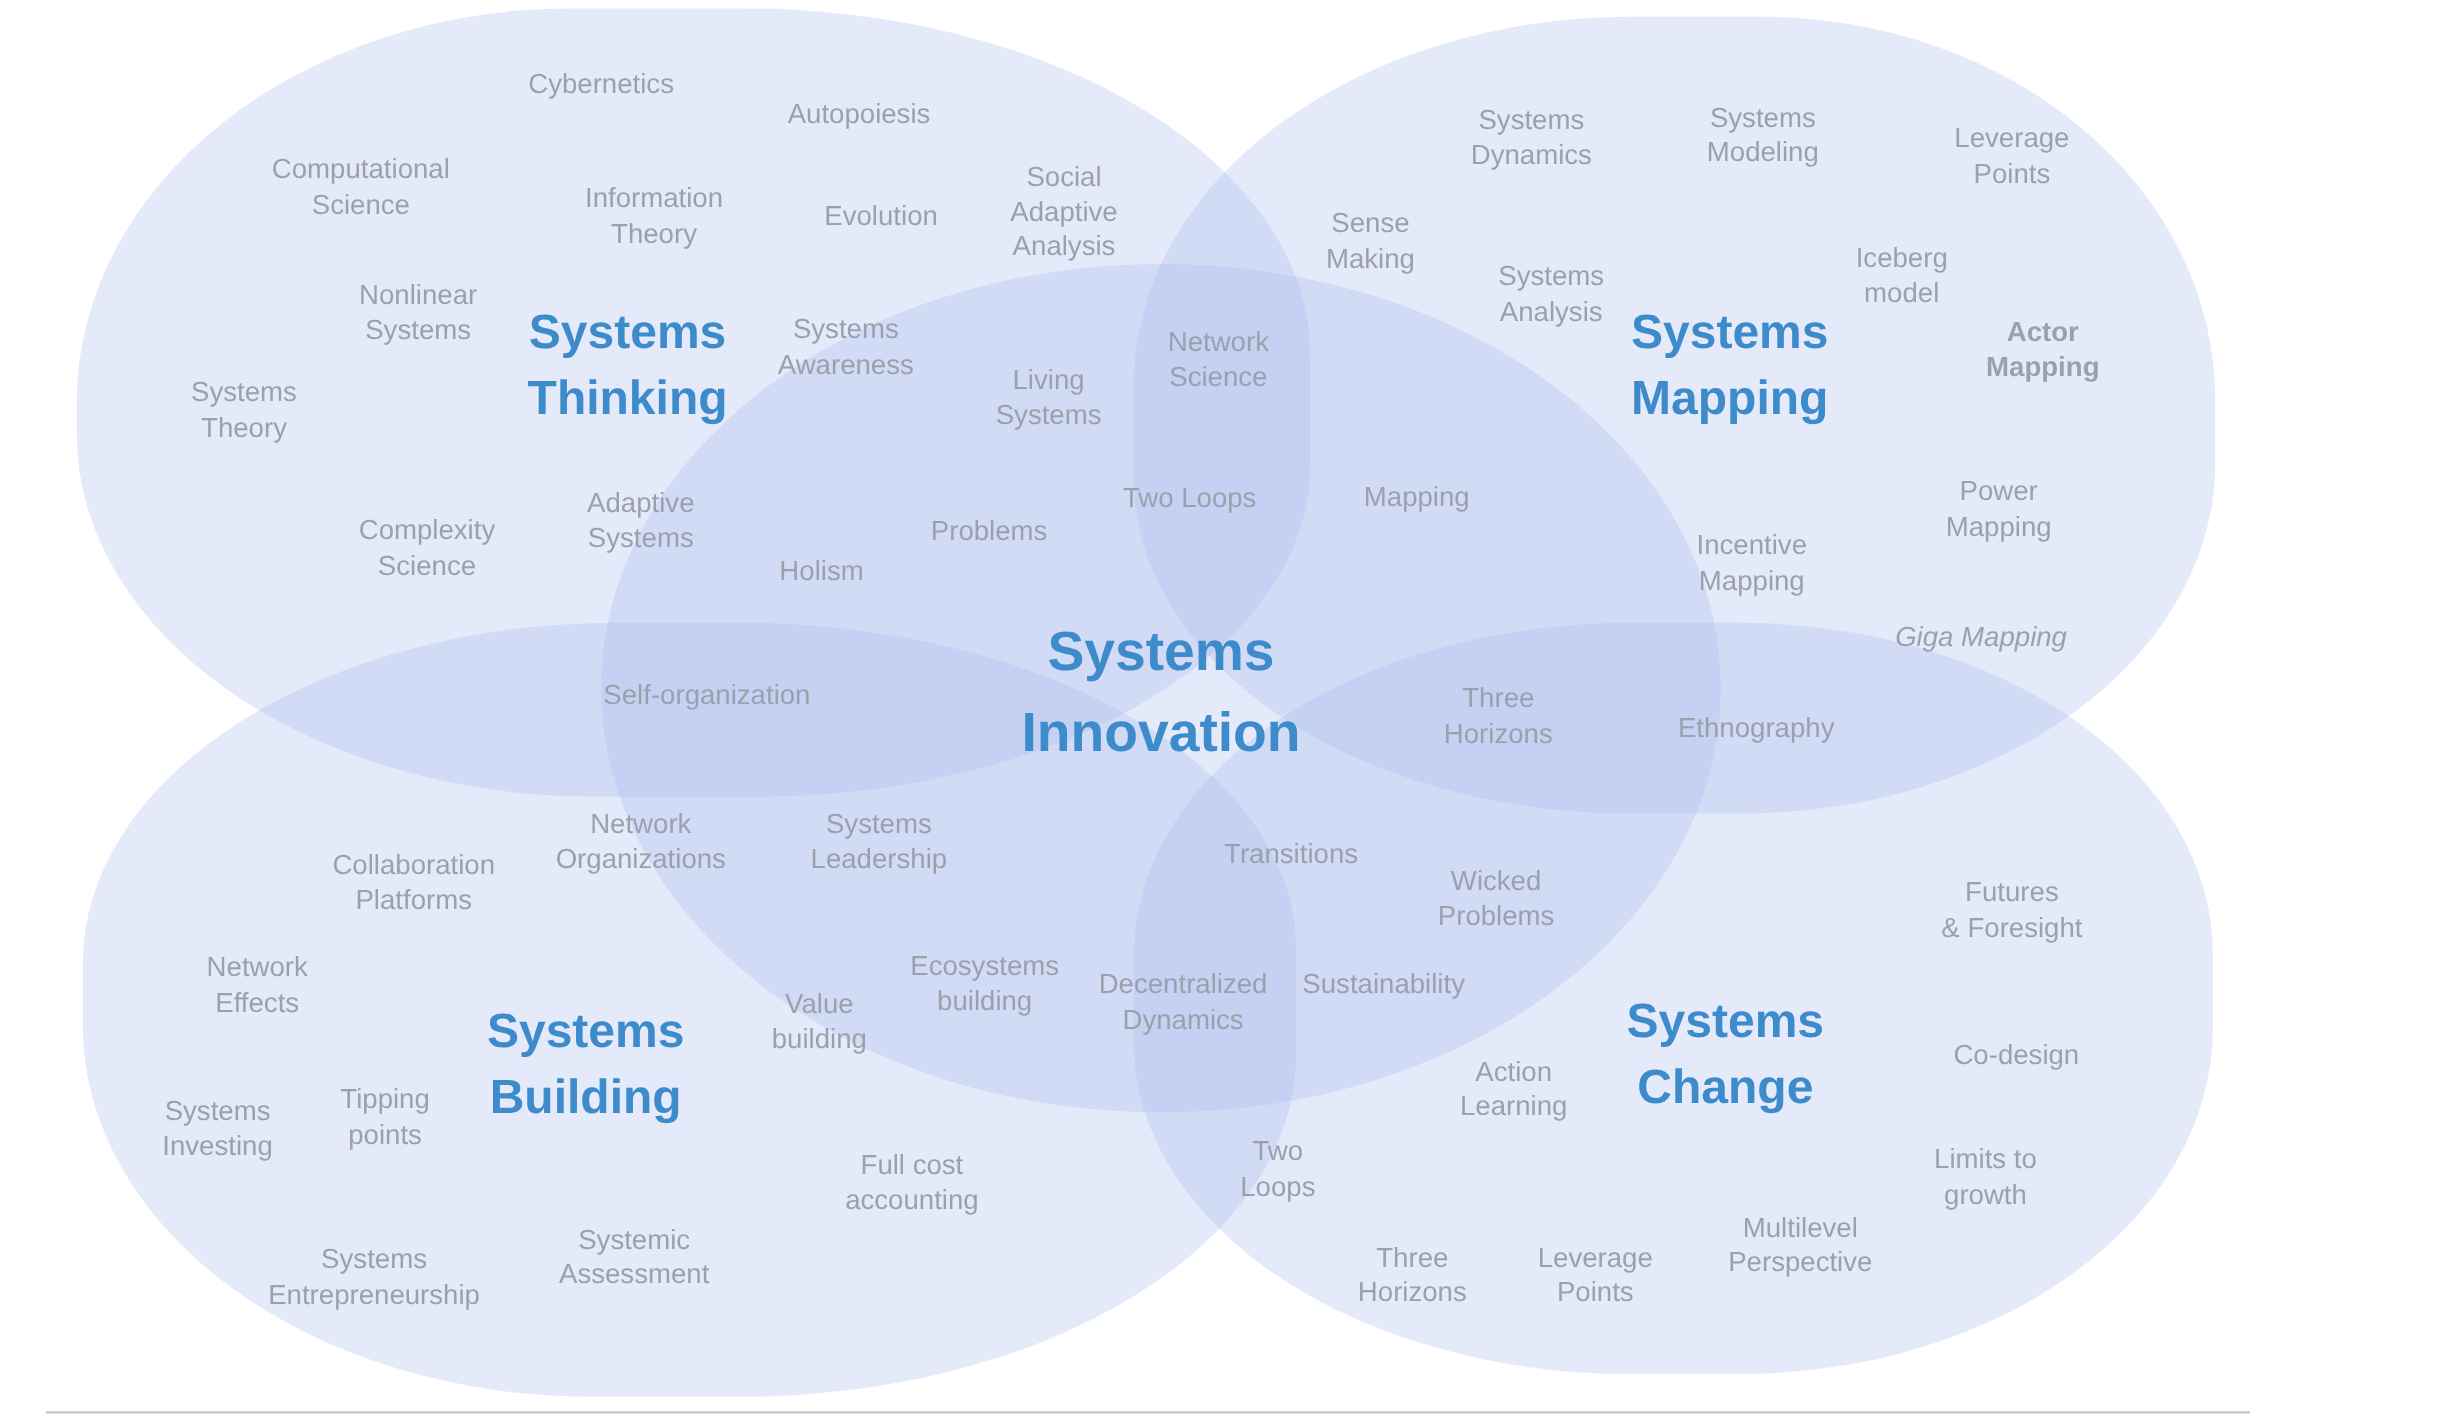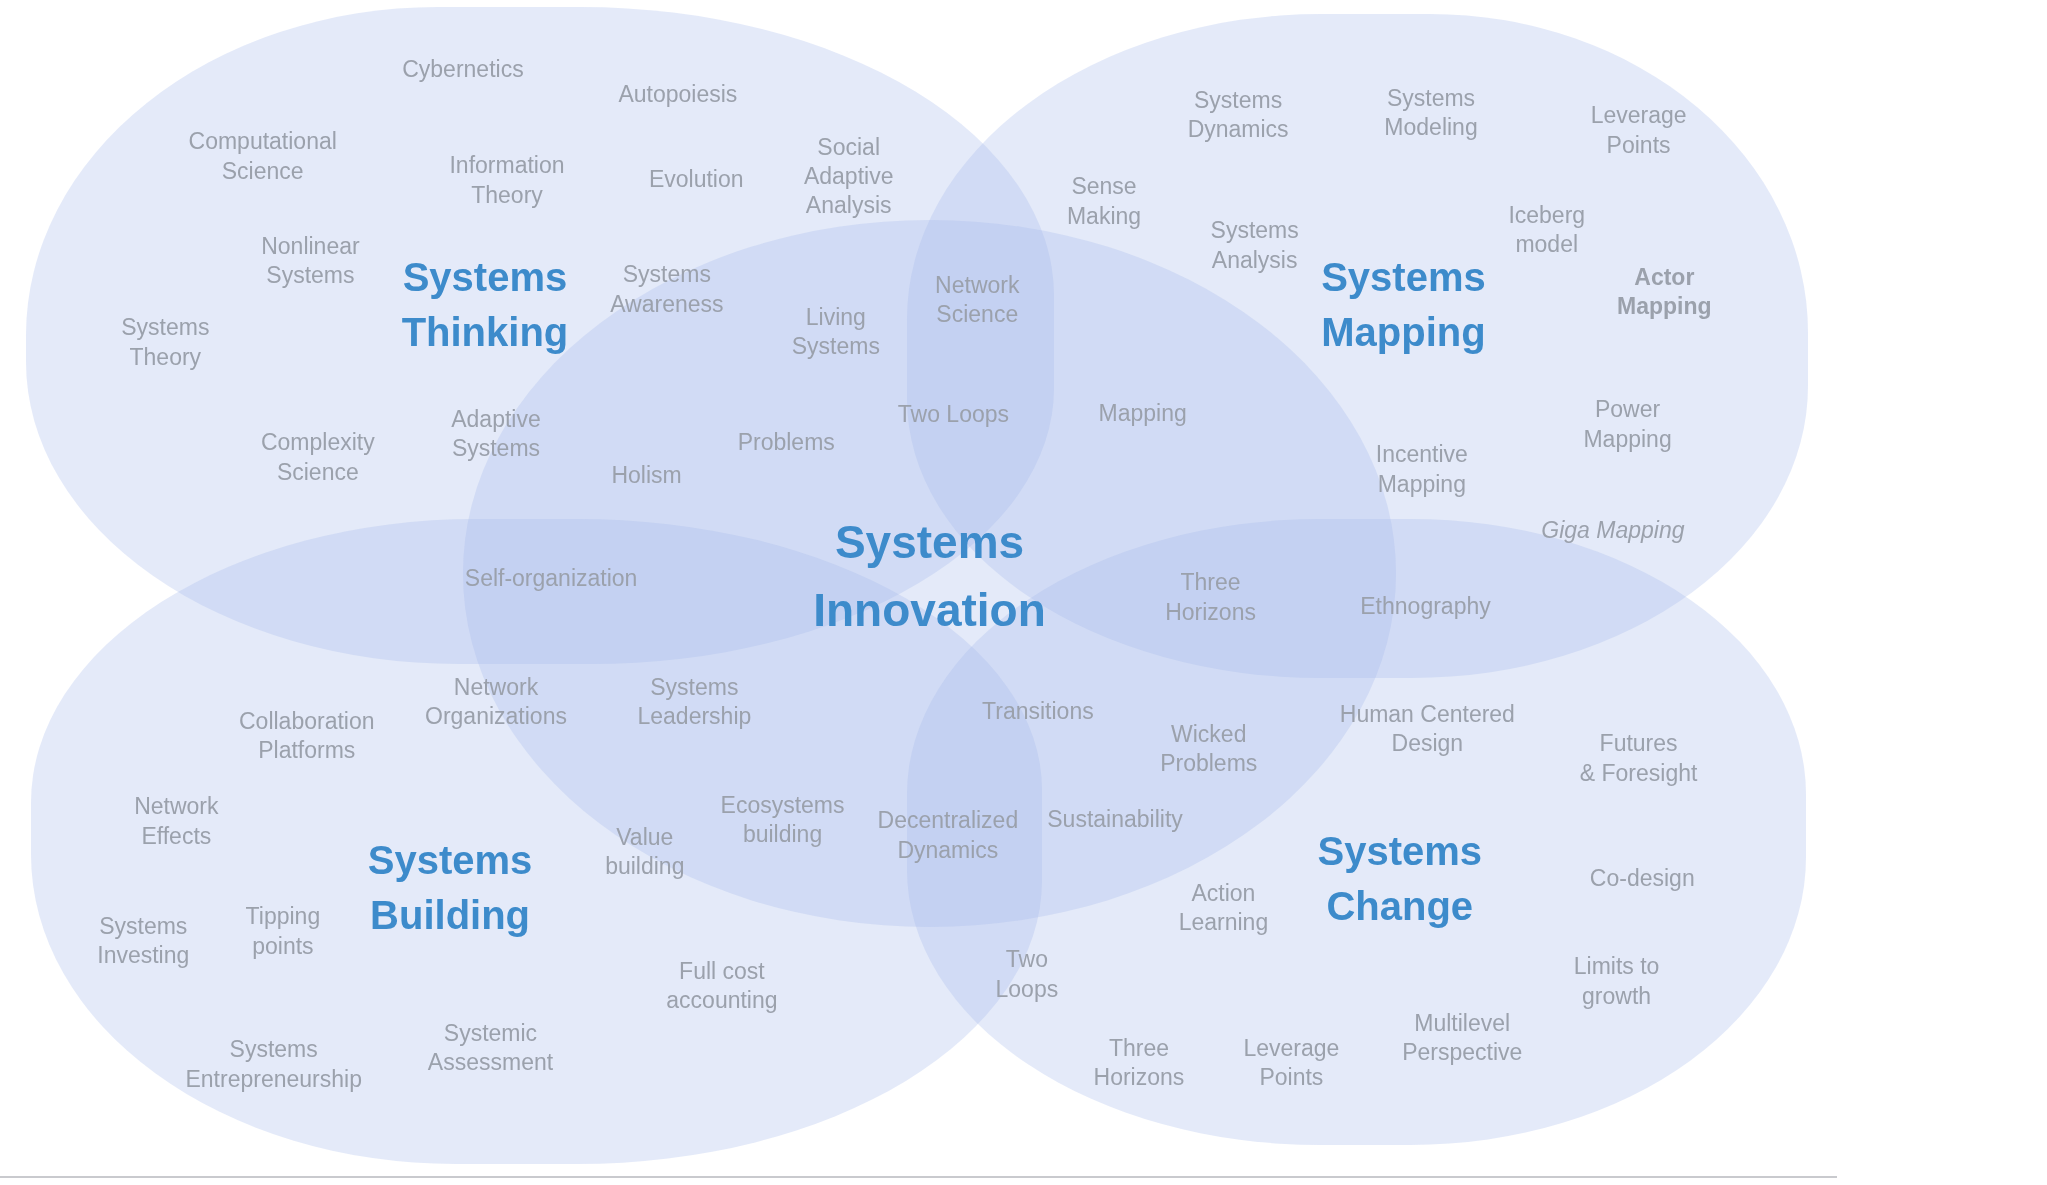--- a/index.html
+++ b/index.html
@@ -45,21 +45,21 @@
   .bottom-line {
     position: absolute;
     left: 0; right: 0; bottom: 7px;
     height: 2px;
     background: var(--bottom-line, #c9cace);
   }
 </style>
 </head>
 <body>
 
-<div class="canvas" style="width: 1837px; height: 1185px; background: rgb(255, 255, 255);">
+<div class="canvas" style="width: 1837px; height: 1185px; background: rgb(255, 255, 255); margin-left: 38px;">
   <div class="blob blob-tl"></div>
   <div class="blob blob-tr"></div>
   <div class="blob blob-bl"></div>
   <div class="blob blob-br"></div>
   <div class="blob blob-center"></div>
   <div id="label-layer" class="label-layer">
       <div class="concept-label" style="left: 25.2%; top: 5.9%;">Cybernetics</div>
       <div class="concept-label" style="left: 36.9%; top: 8%;">Autopoiesis</div>
       <div class="concept-label" style="left: 14.3%; top: 13.2%;">Computational
 Science</div>
@@ -131,22 +131,20 @@
       <div class="concept-label" style="left: 39.3%; top: 83.2%;">Full cost
 accounting</div>
       <div class="concept-label" style="left: 14.9%; top: 89.8%;">Systems
 Entrepreneurship</div>
       <div class="concept-label" style="left: 26.7%; top: 88.4%;">Systemic
 Assessment</div>
       <div class="concept-label" style="left: 56.5%; top: 60.1%;">Transitions</div>
       <div class="concept-label" style="left: 65.8%; top: 63.2%;">Wicked
 Problems</div>
       <div class="concept-label" style="left: 60.7%; top: 69.2%; text-align: right;">Sustainability</div>
-      <div class="concept-label" style="left: 77.7%; top: 61.5%;">Human Centered
-Design</div>
       <div class="concept-label" style="left: 89.2%; top: 64%;">Futures
 &amp; Foresight</div>
       <div class="concept-label" style="left: 66.6%; top: 76.6%;">Action
 Learning</div>
       <div class="concept-label" style="left: 89.4%; top: 74.2%;">Co-design</div>
       <div class="concept-label" style="left: 55.9%; top: 82.2%;">Two
 Loops</div>
       <div class="concept-label" style="left: 88%; top: 82.8%;">Limits to
 growth</div>
       <div class="concept-label" style="left: 62%; top: 89.7%;">Three

